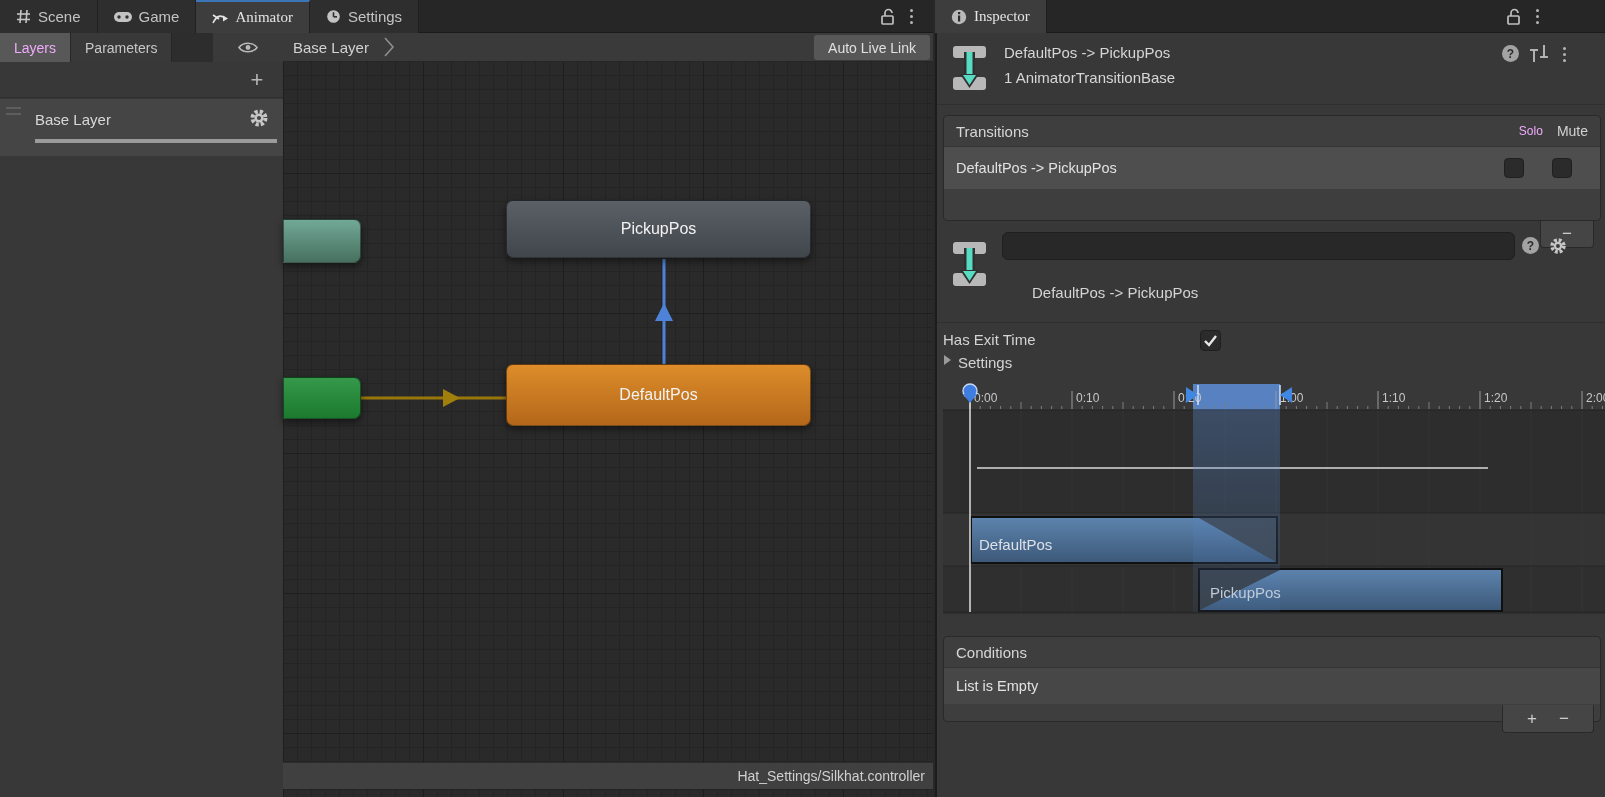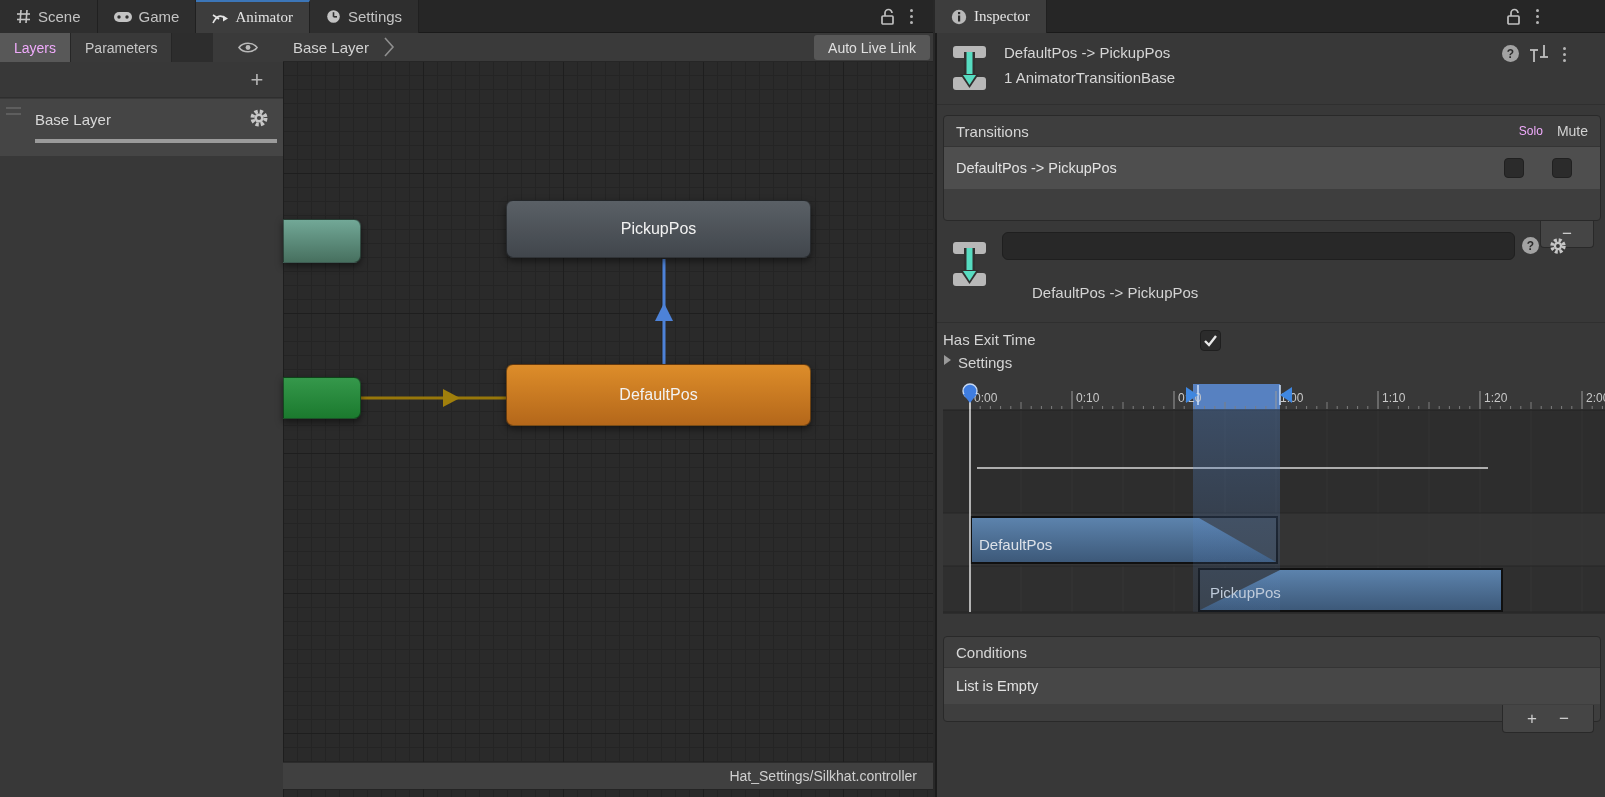--- a/index.html
+++ b/index.html
@@ -50,21 +50,21 @@
   .canvashead { left:283px; top:33px; width:650px; height:29px; background:#3a3a3a;
                 border-bottom:1px solid #262626; display:flex; align-items:center; }
   .crumb { margin-left:10px; font-size:15px; color:#d2d2d2; }
   .alink { position:absolute; right:3px; top:2px; height:25px; padding:0 14px; background:#575757;
            border-radius:3px; color:#e0e0e0; font-size:14px; display:flex; align-items:center; }
   .node { position:absolute; border-radius:7px; box-shadow:0 3px 7px rgba(0,0,0,.5);
           display:flex; align-items:center; justify-content:center;
           color:#f2f2f2; font-size:16px; border:1px solid rgba(0,0,0,.45); }
   .statusbar { left:283px; top:762px; width:650px; height:27px; background:#404040;
                border-top:1px solid #2c2c2c; display:flex; align-items:center; justify-content:flex-end;
-               padding-right:16px; font-size:14px; color:#d0d0d0; }
+               padding-right:8px; font-size:14px; color:#d0d0d0; }
 
   
   .inspector { left:935px; top:33px; width:670px; height:764px; background:#383838; border-left:2px solid #1c1c1c; }
   .ihead-title { position:absolute; left:67px; top:11px; font-size:15px; color:#d6d6d6; }
   .ihead-sub   { position:absolute; left:67px; top:36px; font-size:15px; color:#d6d6d6; }
   .group { position:absolute; left:6px; width:658px; background:#3e3e3e;
            border:1px solid #292929; border-radius:4px; }
   .group-head { height:31px; display:flex; align-items:center; padding:0 12px;
                 border-bottom:1px solid #343434; color:#d6d6d6; font-size:15px; }
   .listrow { height:42px; display:flex; align-items:center; padding:0 12px; font-size:14.5px; color:#e2e2e2; }

